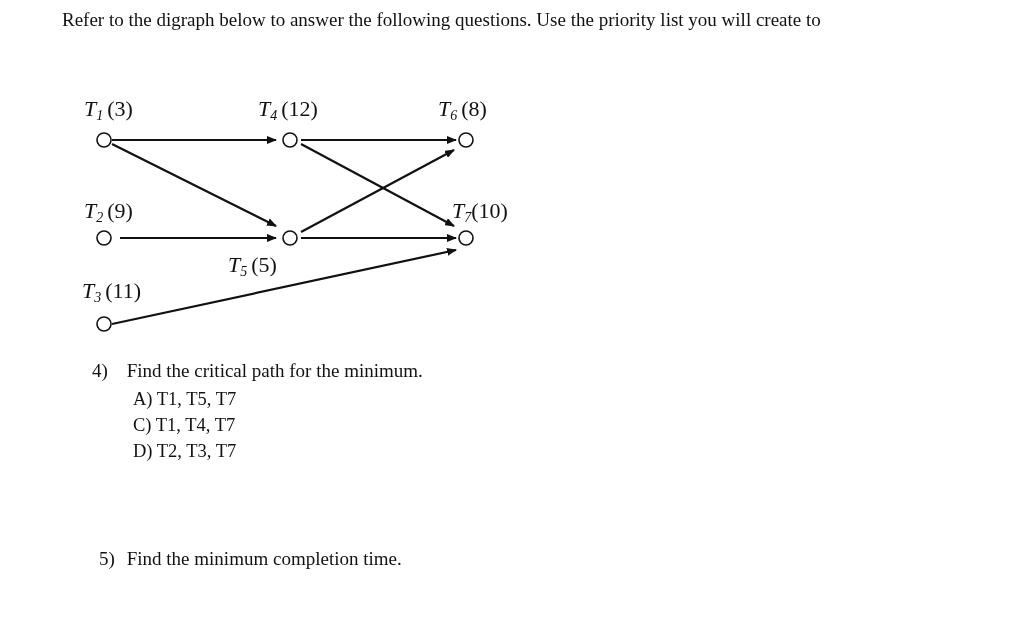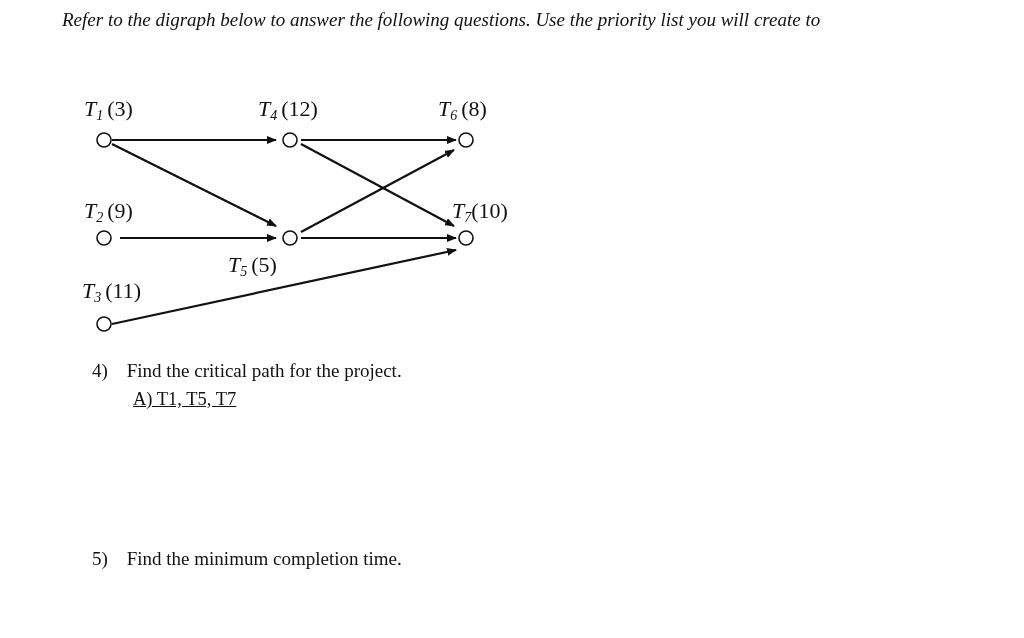--- a/index.html
+++ b/index.html
@@ -1,25 +1,25 @@
 <!DOCTYPE html>
 <html><head>
 <meta charset="utf-8">
 <style>
   html, body { margin: 0; padding: 0; background: #ffffff; }
   body { width: 1024px; height: 638px; position: relative; overflow: hidden;
          font-family: "Liberation Serif", "DejaVu Serif", serif; color: #111; }
   .intro { position: absolute; left: 62px; top: 6px; width: 920px;
-           font-size: 19px; line-height: 27px; font-style: italic; }
+           font-size: 19px; line-height: 27px; }
   .graph { position: absolute; left: 60px; top: 88px; }
   .graph text { font-family: "Liberation Serif", "DejaVu Serif", serif; font-size: 22px; fill: #111; }
   .q { position: absolute; font-size: 19px; line-height: 26px; }
   .q .num { display: inline-block; width: 30px; }
   .opts { position: absolute; left: 133px; top: 386px; font-size: 18.5px; line-height: 26px; }
-  .opts div { white-space: pre; text-decoration: underline; }
+  .opts div { white-space: pre; }
 </style>
 </head>
 <body>
 
 <div class="intro">
   <div>Refer to the digraph below to answer the following questions. Use the priority list you will create to</div>
 </div>
 
 <svg class="graph" width="460" height="260" viewBox="0 0 460 260">
   <defs>
@@ -55,22 +55,24 @@
     <circle cx="44" cy="236" r="7"></circle>
     <circle cx="230" cy="52" r="7"></circle>
     <circle cx="230" cy="150" r="7"></circle>
     <circle cx="406" cy="52" r="7"></circle>
     <circle cx="406" cy="150" r="7"></circle>
   </g>
 </svg>
 
 <div class="q" style="left:92px; top:358px;">
   <span class="num">4)</span>
-  <span>Find the critical path for the project.</span>
+  <span>Find the critical path for the minimum.</span>
 </div>
 <div class="opts">
   <div>A) T1, T5, T7</div>
+  <div>C) T1, T4, T7</div>
+  <div>D) T2, T3, T7</div>
 </div>
 
-<div class="q" style="left:92px; top:546px;">
+<div class="q" style="left:92px; top:546px;text-align:center;">
   <span class="num">5)</span>
   <span>Find the minimum completion time.</span>
 </div>
 
 </body></html>

